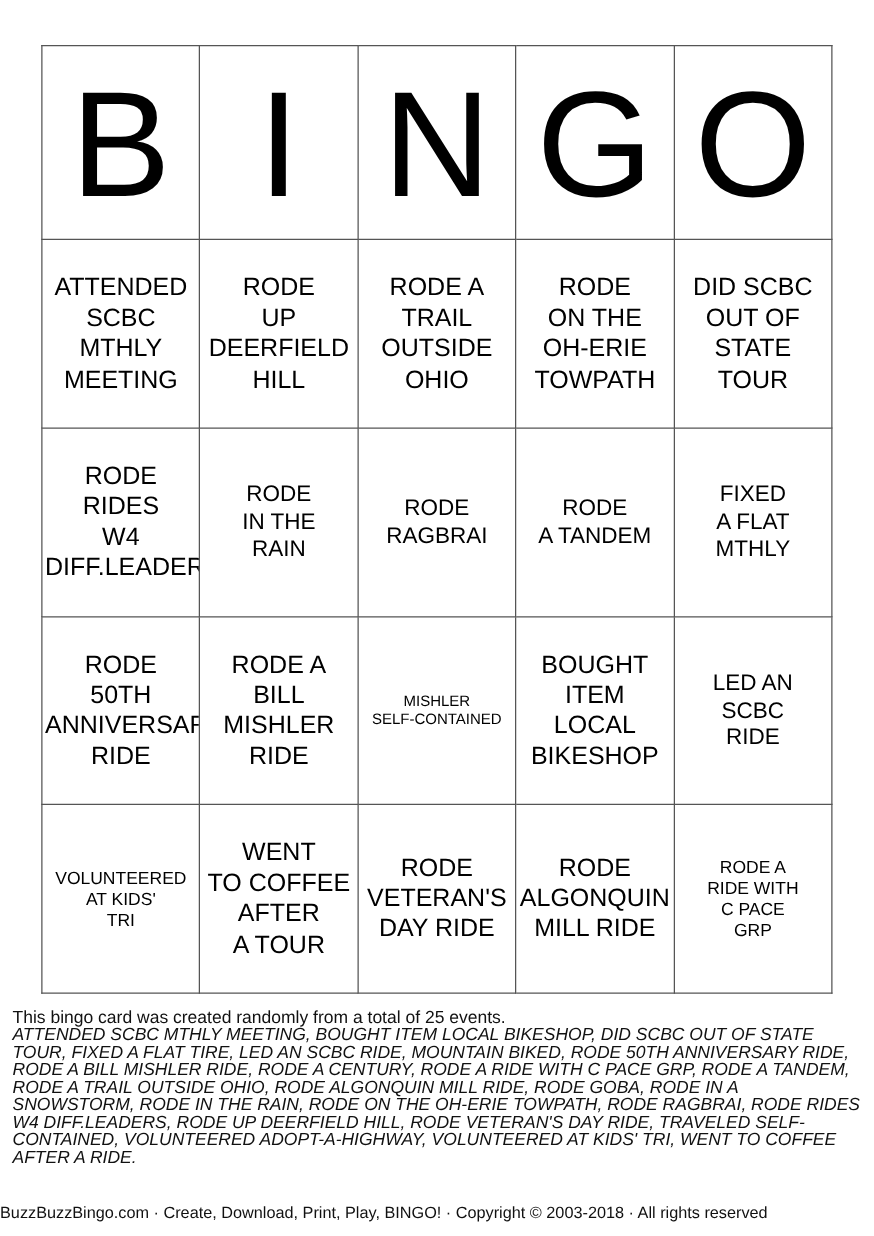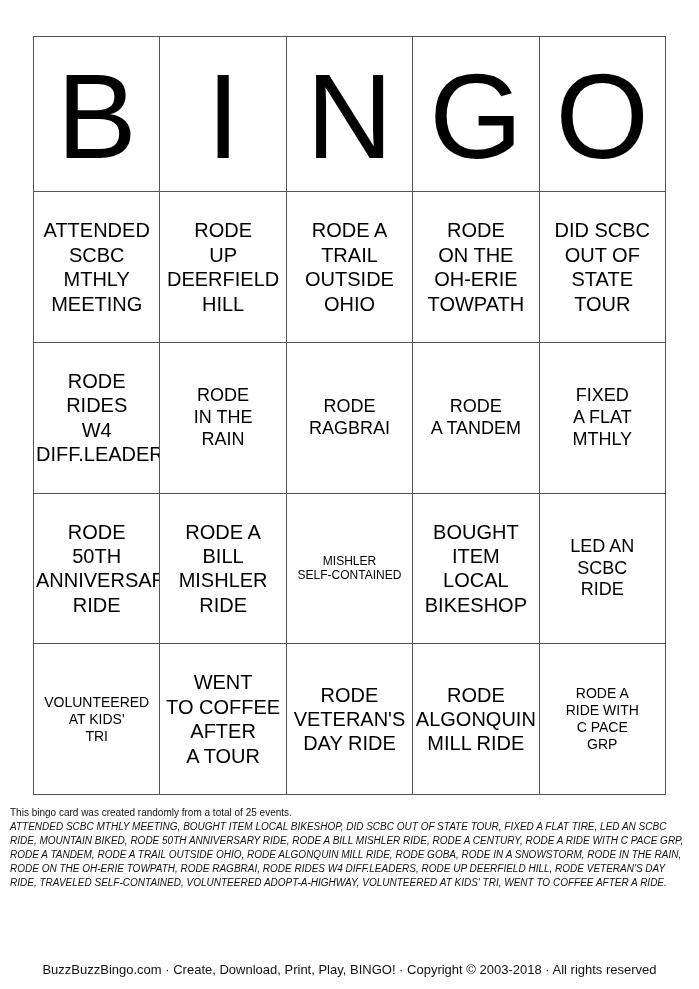--- a/index.html
+++ b/index.html
@@ -10,24 +10,24 @@
     .card td { border: 1px solid #555; text-align: center; vertical-align: middle;
                padding: 0 2px; line-height: 1.22; overflow: hidden; }
     .card tr.head td { height: 126px; font-size: 120px; line-height: 1; padding-top: 4px; }
     .card tr.row td { height: 126px; }
     .sz-l { font-size: 18px; }
     .sz-m { font-size: 20px; }
     .sz-s { font-size: 14px; }
     .sz-xs { font-size: 12px; line-height: 1.25; }
     .cell-text { white-space: pre-line; display: block; }
     .footer-info { position: absolute; left: 10px; top: 806px; width: 680px;
-                   font-size: 10px; line-height: 14px; color: #111; }
+                   font-size: 14px; line-height: 14px; color: #111; }
     .footer-info .events { display: block; font-style: italic; }
     .copyright { position: absolute; left: 0; width: 699px; top: 962px;
-                 text-align: center; font-size: 13px; color: #111; }
+                 text-align: left; font-size: 13px; color: #111; }
   </style>
 </head>
 <body>
 
 <table class="card">
   <tbody>
       <tr class="head">
     <td>B</td>
     <td>I</td>
     <td>N</td>

